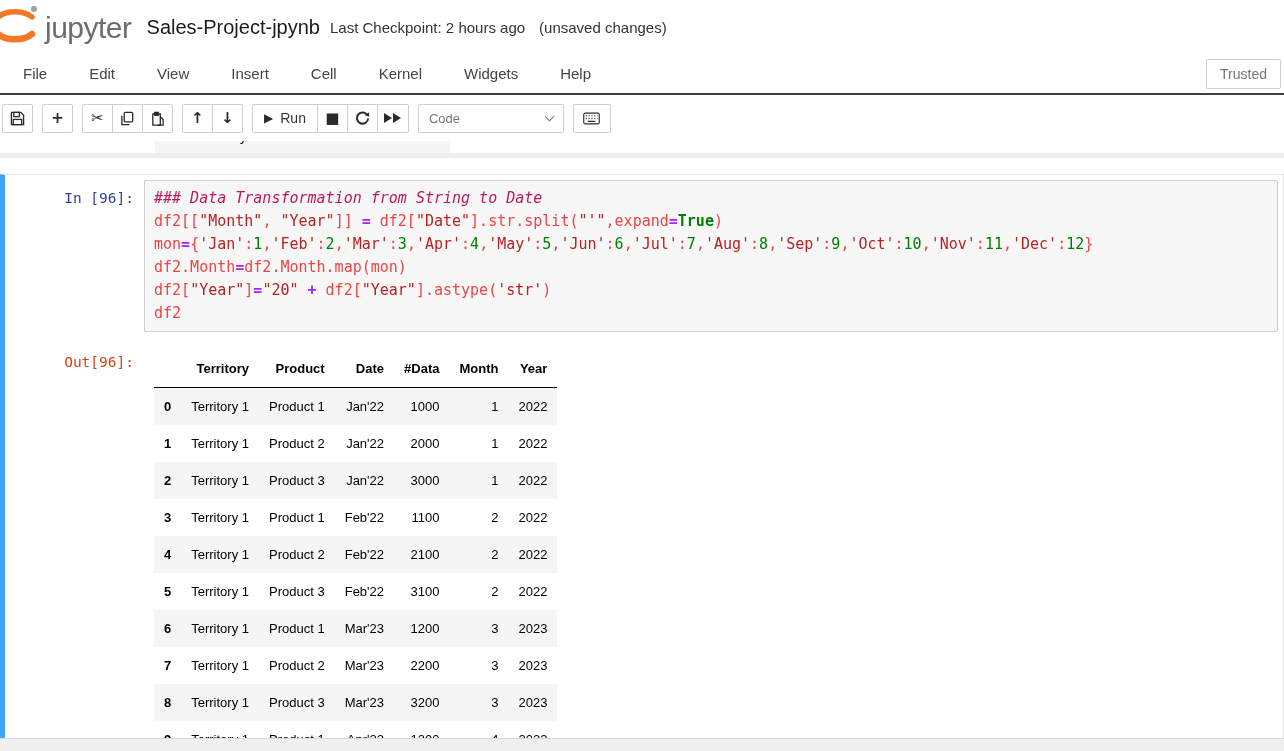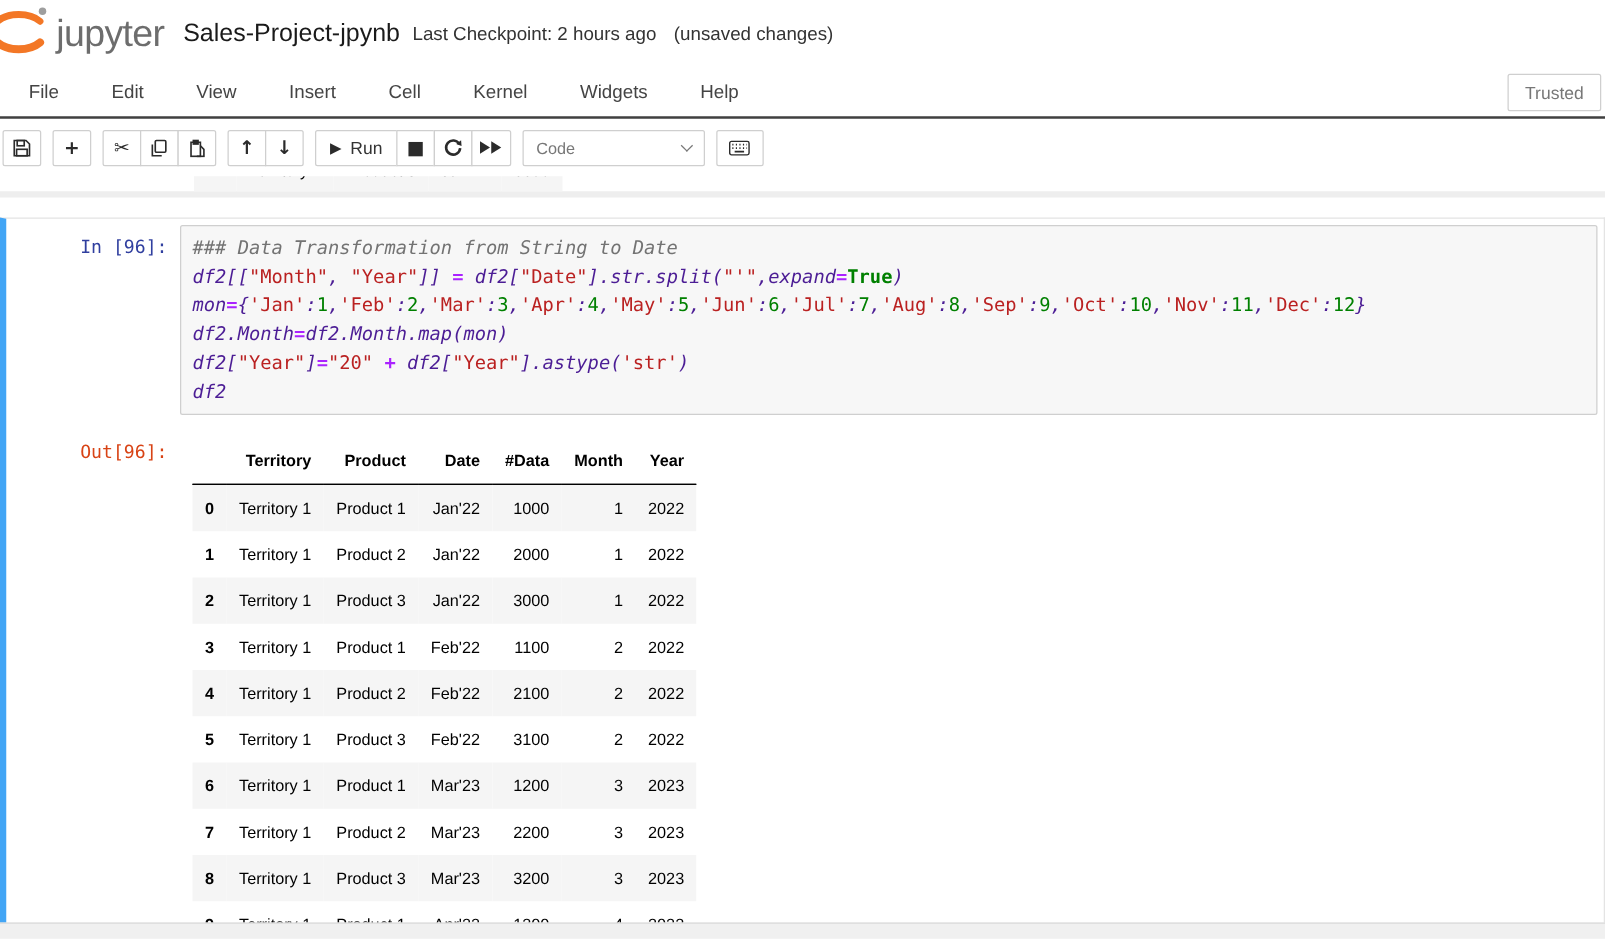--- a/index.html
+++ b/index.html
@@ -53,26 +53,26 @@
     border:1px solid #e4e4e4; border-left:5px solid #42A5F5; padding:5px 5px 0 0; }
   .row-input, .row-output { display:flex;border-radius:11px; }
   .row-output { margin-top:6px; }
   .prompt { flex:0 0 139px; text-align:right; padding-right:10px;
     font-family:"DejaVu Sans Mono", monospace; font-size:14.5px; }
   .prompt.in { color:#303F9F; padding-top:10px; }
   .prompt.out { color:#D84315; padding-top:16px; }
   .code-box { flex:1; background:#f7f7f7; border:1px solid #cfcfcf; border-radius:2px;
     padding:6px 9px; font-family:"DejaVu Sans Mono", monospace; font-size:15px; line-height:23px; cursor:text; }
   .cm-line { white-space:pre; }
-  .tok-c { color:#737373; font-style:italic; }
+  .tok-c { color:#be185d; font-style:italic; }
   .tok-s { color:#BA2121; }
   .tok-o { color:#AA22FF; font-weight:bold; }
   .tok-k { color:#008000; font-weight:bold; }
   .tok-n { color:#008000; }
-  .tok-p { color:#4c1d95;font-style:italic; }
+  .tok-p { color:#ef4444; }
 
   .output-content { flex:1; }
   table.dataframe { border-collapse:collapse; margin:12px 0 0 10px; font-size:13px; color:#000; border:none; }
   .dataframe thead tr { border-bottom:1px solid #000; }
   .dataframe th, .dataframe td { padding:11px 10px; text-align:right; vertical-align:middle; border:none; white-space:nowrap; }
   .dataframe th { font-weight:bold; }
   .dataframe tbody tr:nth-child(odd) { background:#f5f5f5; }
   .dataframe th:nth-child(1), .dataframe td:nth-child(1) { min-width:12px; }
   .dataframe th:nth-child(2), .dataframe td:nth-child(2) { min-width:62px; }
   .dataframe th:nth-child(3), .dataframe td:nth-child(3) { min-width:62px; }

